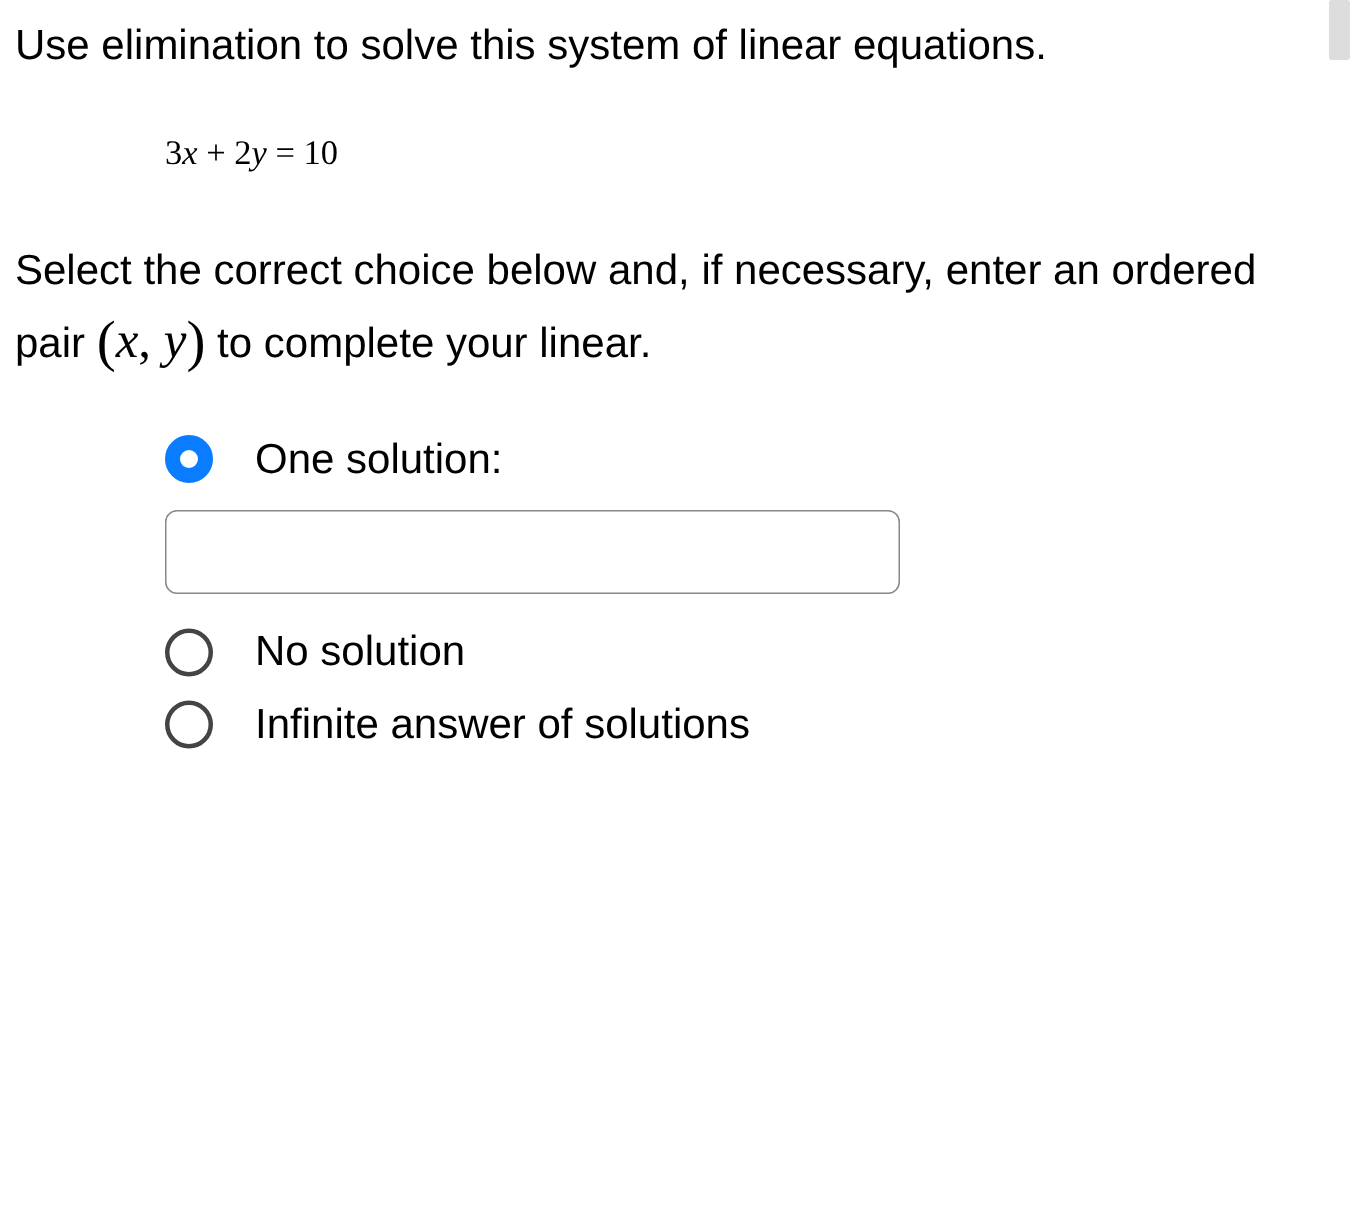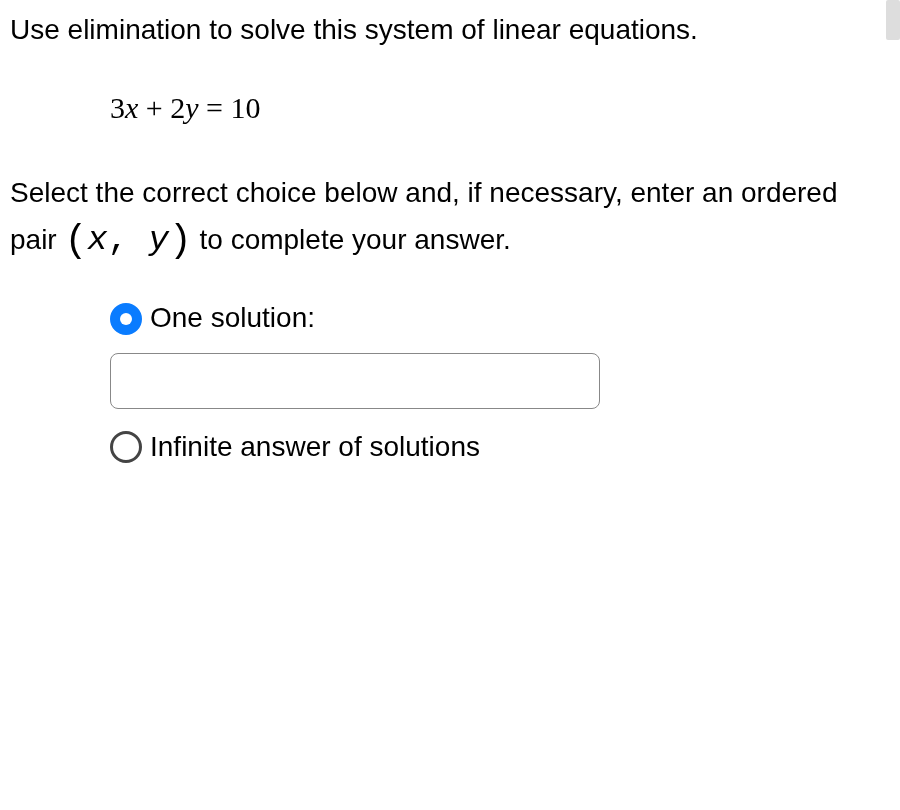--- a/index.html
+++ b/index.html
@@ -28,48 +28,48 @@
       border-radius: 2px;
     }
     .prompt {
       font-size: 28px;
       margin-bottom: 30px;
     }
     .equations {
       margin-left: 100px;
       margin-bottom: 38px;
       font-family: 'Cambria Math', 'Times New Roman', serif;
-      font-size: 30px;
+      font-size: 23px;
       line-height: 1.8;
     }
     .eq-line {
       display: block;
     }
     .math-var {
       font-style: italic;
     }
     .instruction {
       font-size: 28px;
       margin-bottom: 30px;
     }
     .inline-math {
-      font-family: Liberation Mono, monospace;
+      font-family: Liberation Serif, serif;
       font-size: 34px;
     }
     .inline-math .paren {
       font-size: 38px;
       vertical-align: -2px;
     }
     .choices {
       margin-left: 100px;
     }
     .choice-row {
       display: flex;
       align-items: center;
-      gap: 8px;
+      gap: 28px;
       margin-bottom: 8px;
     }
     .radio {
       width: 32px;
       height: 32px;
       border-radius: 50%;
       flex-shrink: 0;
       display: inline-flex;
       align-items: center;
       justify-content: center;
@@ -117,33 +117,37 @@
 
 <div class="prompt">Use elimination to solve this system of linear equations.</div>
 
 <div class="equations">
   <span class="eq-line">
     <span>3</span><span class="math-var">x</span><span> + </span><span>2</span><span class="math-var">y</span><span> = </span><span>10</span>
   </span>
 </div>
 
 <div class="instruction">
-  <span>Select the correct choice below and, if necessary, enter an ordered pair </span><span class="inline-math"><span class="paren">(</span><span class="math-var">x</span><span>, </span><span class="math-var">y</span><span class="paren">)</span></span><span> to complete your answer.</span>
+  <span>Select the correct choice below and, if necessary, enter an ordered pair </span><span class="inline-math"><span class="paren">(</span><span class="math-var">x</span><span>, </span><span class="math-var">y</span><span class="paren">)</span></span><span> to complete your linear.</span>
 </div>
 
 <div class="choices">
   <div class="choice-row">
     <span class="radio selected"></span>
     <span class="choice-label">One solution:</span>
   </div>
 </div>
 
 <input type="text" class="answer-input" value="" style="">
 
 <div class="choices">
   <div class="choice-row">
     <span class="radio unselected"></span>
+    <span class="choice-label">No solution</span>
+  </div>
+  <div class="choice-row">
+    <span class="radio unselected"></span>
     <span class="choice-label">Infinite answer of solutions</span>
   </div>
 </div>
 
 
 
 
 </body></html>

